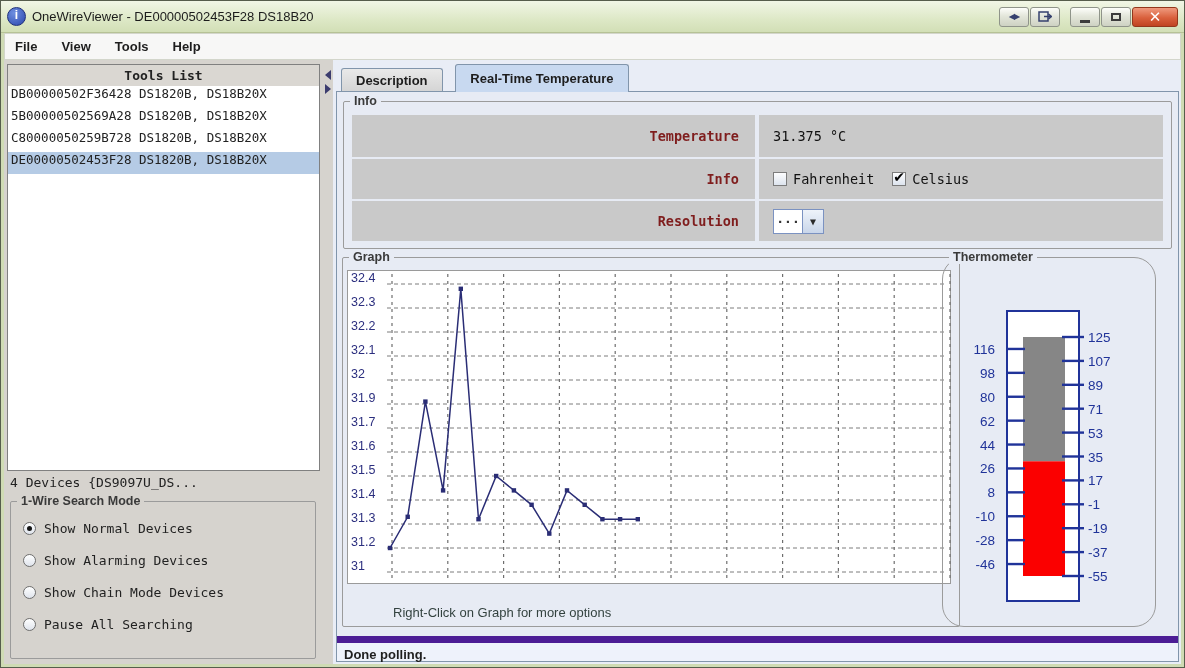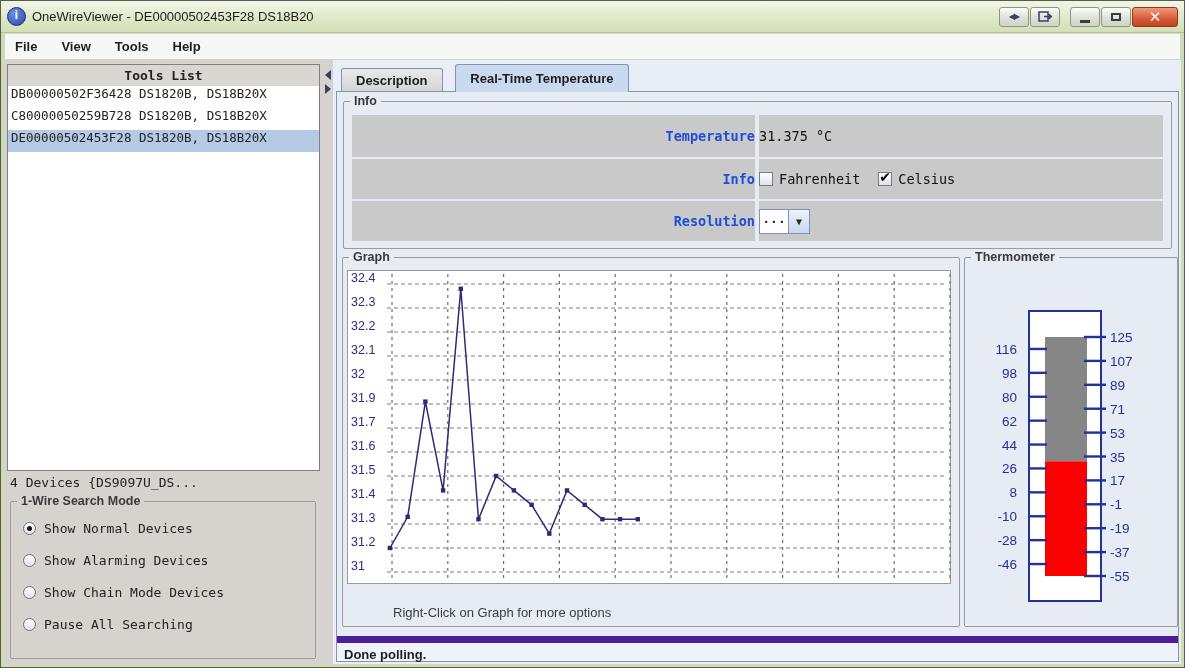--- a/index.html
+++ b/index.html
@@ -55,35 +55,35 @@
   .tabstrip{position:absolute;left:0;top:0;right:0;height:32px;}
   .tab{position:absolute;bottom:0;box-sizing:border-box;border:1px solid #8195ab;border-bottom:none;border-radius:3px 3px 0 0;font:bold 13px var(--sans);color:#1d1d1d;padding:0 14px;display:flex;align-items:center;}
   .tab.inactive{height:24px;background:linear-gradient(#e9e9e9,#d4d4d4);}
   .tab.active{height:28px;background:#c8d9f0;z-index:3;}
   .tabcontent{position:absolute;left:3px;right:2px;top:31px;bottom:2px;background:var(--bluepanel);border:1px solid #8195ab;box-sizing:border-box;z-index:1;}
   .group-blue .group-title{background:var(--bluepanel);}
   .info-group{position:absolute;left:6px;right:6px;top:9px;height:148px;}
   .info-rows{position:absolute;left:8px;right:8px;top:13px;}
   .info-row{display:grid;grid-template-columns:403px 1fr;column-gap:4px;margin-bottom:2px;}
   .cell{background:var(--cell);}
-  .cell.lbl{font:bold 13.5px var(--mono);color:#1d4ed8;padding-right:0;display:flex;align-items:center;justify-content:flex-end;}
-  .cell.val{font:13.5px var(--mono);color:#111;display:flex;align-items:center;padding-left:0;}
+  .cell.lbl{font:bold 13.5px var(--mono);color:#7f1d1d;padding-right:16px;display:flex;align-items:center;justify-content:flex-end;}
+  .cell.val{font:13.5px var(--mono);color:#111;display:flex;align-items:center;padding-left:14px;}
   .row-temperature .cell{height:42px;}
   .row-units .cell{height:40px;}
   .row-resolution .cell{height:40px;}
   .checkbox{width:14px;height:14px;border:1px solid #7c7c7c;background:linear-gradient(#fdfdfe,#dde4ee);box-sizing:border-box;position:relative;flex:0 0 auto;}
   .checkbox .check-glyph{position:absolute;left:0px;top:-4px;font:bold 14px var(--sans);color:#000;}
   .cb-label{margin:0 18px 0 6px;}
   .combo{display:flex;align-items:stretch;height:25px;}
   .combo-field{width:30px;background:#fff;border:1px solid #7b92c1;box-sizing:border-box;font:bold 13px/23px var(--mono);color:#333;text-align:center;}
   .combo-btn{width:21px;background:linear-gradient(#eef3fa,#c9d6ea);border:1px solid #7b92c1;border-left:none;box-sizing:border-box;display:flex;align-items:center;justify-content:center;font-size:10px;color:#2b2b2b;}
   .graph-group{position:absolute;left:5px;top:165px;width:618px;bottom:34px;}
   .graph-plot{position:absolute;left:4px;top:12px;}
   .graph-caption{position:absolute;left:50px;bottom:6px;font:13px var(--sans);color:#33423f;white-space:nowrap;}
-  .thermo-group{position:absolute;right:0;top:165px;width:214px;bottom:34px;}
+  .thermo-group{position:absolute;right:22px;top:165px;width:214px;bottom:34px;border-radius:22px;}
   .statusbar{position:absolute;left:0;right:0;bottom:0;height:25px;border-top:7px solid #4c1d95;background:#eef2fb;font:bold 13px/24px var(--sans);color:#1e1e1e;padding-left:7px;box-sizing:border-box;}
 </style>
 </head>
 <body>
 
 <div class="window">
 
   <div class="titlebar">
     <div class="app-icon">i</div>
     <div class="title-text">OneWireViewer - DE00000502453F28 DS18B20</div>
@@ -115,20 +115,21 @@
       <div class="menu-item">Tools</div>
       <div class="menu-item">Help</div>
     </div>
 
   <div class="main">
 
     <div class="left-panel">
       <div class="list-header">Tools List</div>
       <div class="device-list" id="device-list">
           <div class="device-row">DB00000502F36428 DS1820B, DS18B20X</div>
+          <div class="device-row">5B00000502569A28 DS1820B, DS18B20X</div>
           <div class="device-row">C80000050259B728 DS1820B, DS18B20X</div>
           <div class="device-row selected">DE00000502453F28 DS1820B, DS18B20X</div>
         </div>
       <div class="count-label">4 Devices  {DS9097U_DS...</div>
       <div class="group search-group">
         <div class="group-title">1-Wire Search Mode</div>
         <div id="search-options" style="padding-top:10px;">
             <div class="radio-row">
               <span class="radio sel"></span>
               <span class="radio-label">Show Normal Devices</span>

